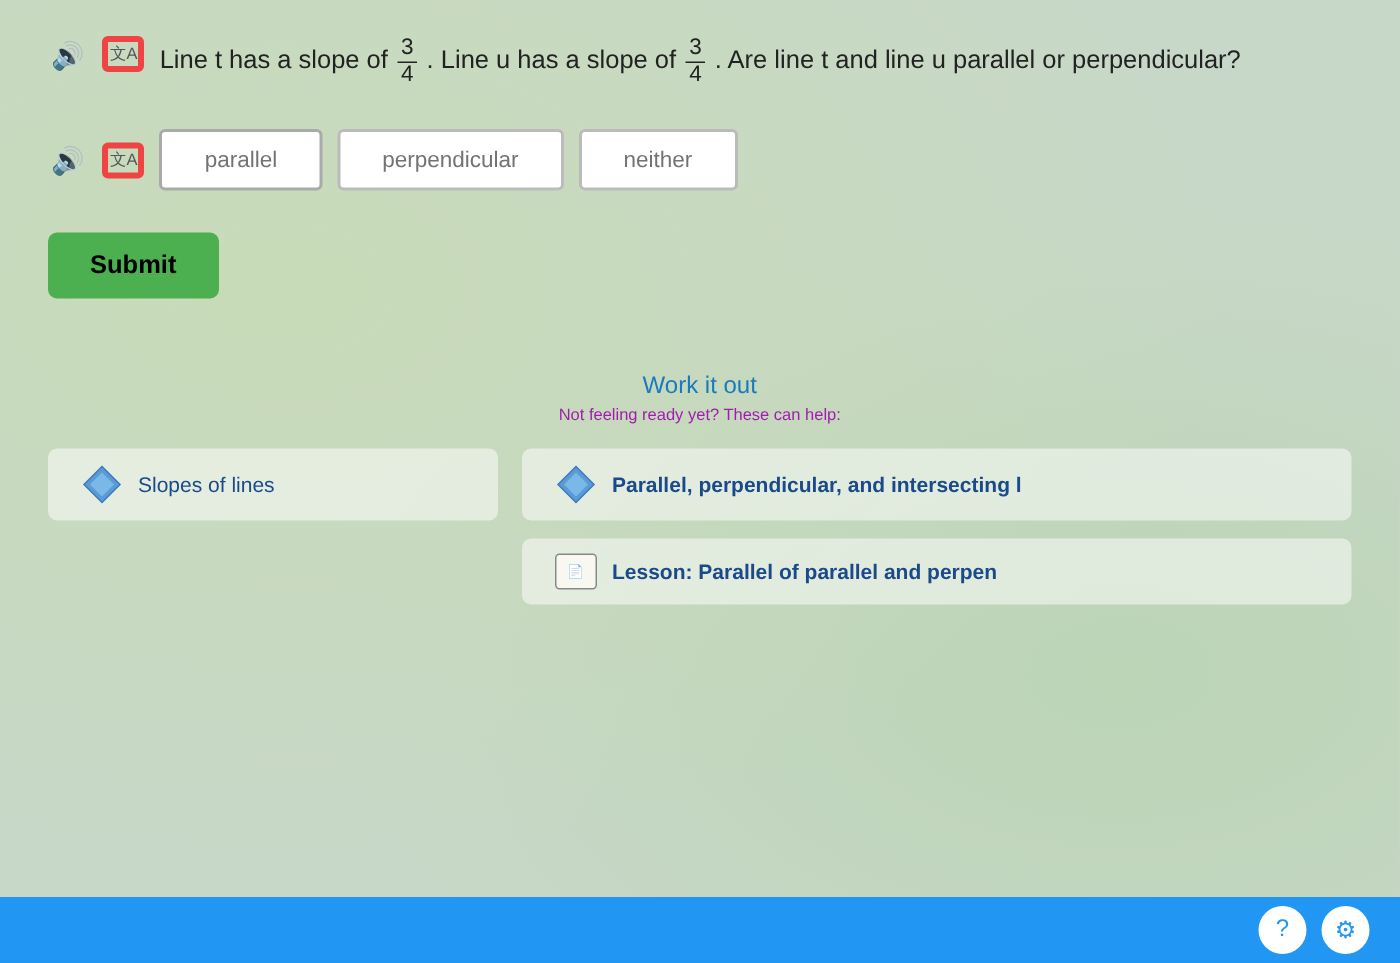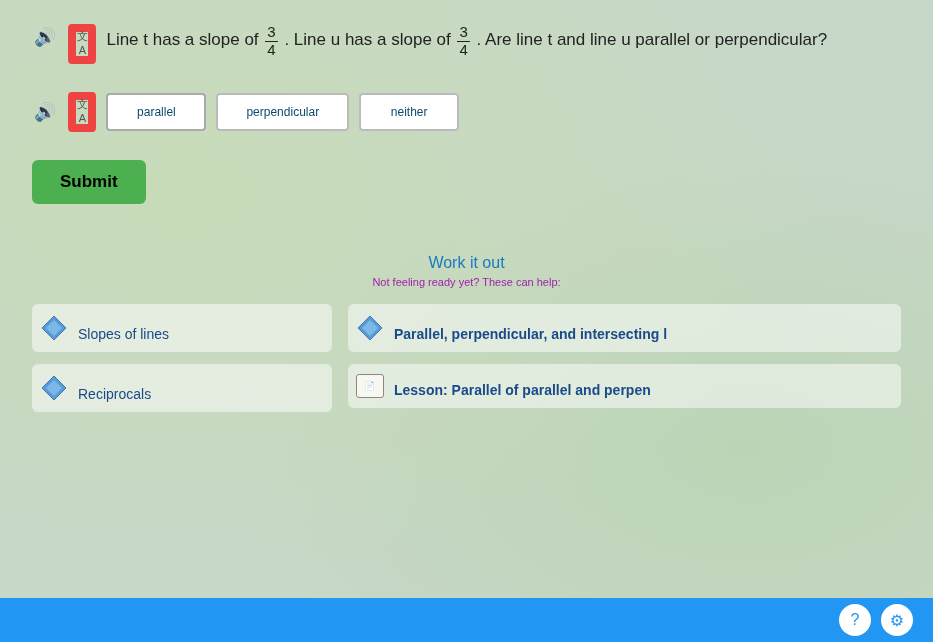--- a/index.html
+++ b/index.html
@@ -34,26 +34,26 @@
       background: none;
       border: none;
       cursor: pointer;
       color: #555;
       font-size: 18px;
       padding: 2px;
     }
 
     .translate-icon {
       display: inline-flex;
-      align-items: flex-end;
+      align-items: flex-start;
       justify-content: center;
-      border: 8px solid #ef4444;
+      border: 4px solid #ef4444;
       border-radius: 4px;
       width: 28px;
-      height: 40px;
+      height: 24px;
       font-size: 13px;
       color: #555;
       cursor: pointer;
       background: none;
     }
 
     .question-text {
       font-size: 17px;
       color: #222;
       line-height: 1.6;
@@ -88,23 +88,23 @@
       gap: 10px;
       margin-bottom: 28px;
       flex-wrap: wrap;
     }
 
     .answer-btn {
       border: 2px solid #bbb;
       border-radius: 4px;
       background: white;
       padding: 10px 28px;
-      font-size: 12px;
-      cursor: pointer;
-      color: #0c4a6e;
+      font-size: 15px;
+      cursor: pointer;
+      color: #737373;
       min-width: 100px;
       text-align: center;
     }
 
     .answer-btn.selected {
       border-color: #aaa;
       background: white;
     }
 
     .submit-btn {
@@ -157,25 +157,25 @@
     .help-card-right {
       display: flex;
       flex-direction: column;
       gap: 12px;
       flex: 1;
       font-weight: bold;
     }
 
     .help-item {
       display: flex;
-      align-items: flex-end;
+      align-items: center;
       gap: 10px;
       background: rgba(255,255,255,0.5);
       border-radius: 6px;
-      padding: 10px 8px;
+      padding: 10px 22px;
       cursor: pointer;
     }
 
     .diamond-icon {
       width: 28px;
       height: 28px;
       flex-shrink: 0;
     }
 
     .help-item-text {
@@ -287,27 +287,20 @@
     
     <div class="help-cards-row">
 
       <div class="help-card-left">
         <div class="help-item">
           <svg class="diamond-icon" viewBox="0 0 28 28">
             <polygon points="14,2 26,14 14,26 2,14" fill="#5b9bd5" stroke="#3a7abf" stroke-width="1"></polygon>
             <polygon points="14,6 22,14 14,22 6,14" fill="#7ab8e8"></polygon>
           </svg>
           <span class="help-item-text">Slopes of lines</span>
-        </div>
-        <div class="help-item">
-          <svg class="diamond-icon" viewBox="0 0 28 28">
-            <polygon points="14,2 26,14 14,26 2,14" fill="#5b9bd5" stroke="#3a7abf" stroke-width="1"></polygon>
-            <polygon points="14,6 22,14 14,22 6,14" fill="#7ab8e8"></polygon>
-          </svg>
-          <span class="help-item-text">Reciprocals</span>
         </div>
       </div>
 
       <div class="help-card-right">
         <div class="help-item">
           <svg class="diamond-icon" viewBox="0 0 28 28">
             <polygon points="14,2 26,14 14,26 2,14" fill="#5b9bd5" stroke="#3a7abf" stroke-width="1"></polygon>
             <polygon points="14,6 22,14 14,22 6,14" fill="#7ab8e8"></polygon>
           </svg>
           <span class="help-item-text">Parallel, perpendicular, and intersecting l</span>

